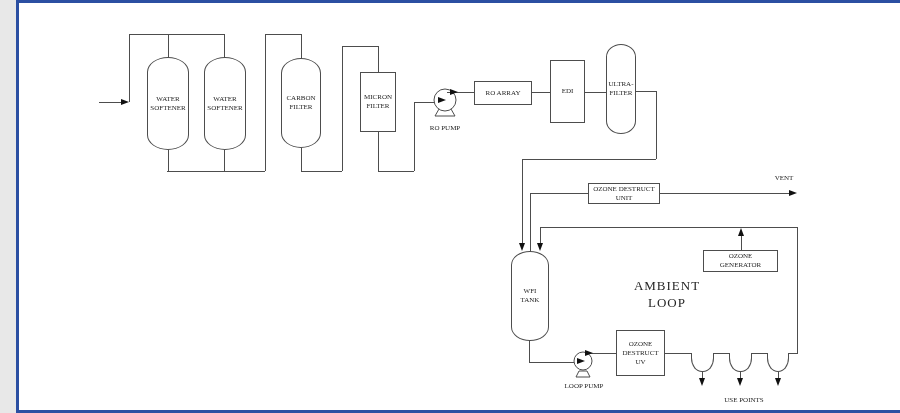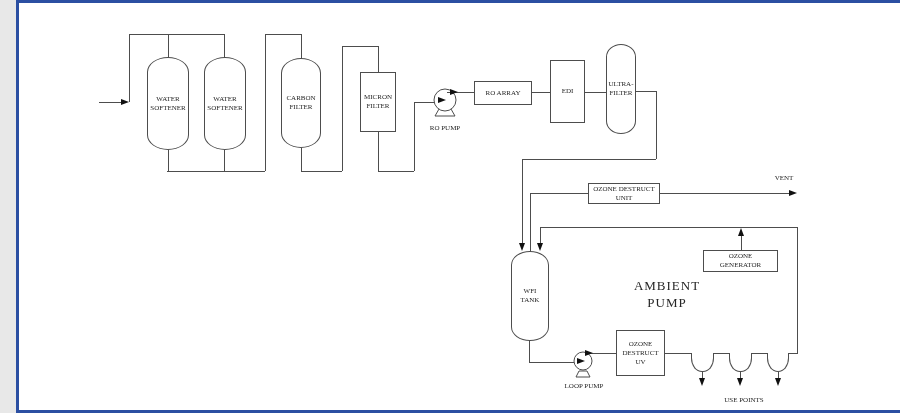--- a/index.html
+++ b/index.html
@@ -109,21 +109,21 @@
   <div class="v" style="left:521px;top:224px;height:16px;"></div>
   <div class="ar d" style="left:517.5px;top:240px;"></div>
   <div class="v" style="left:778px;top:224px;height:126px;"></div>
   <div class="v" style="left:722px;top:232px;height:15px;"></div>
   <div class="ar u" style="left:718.5px;top:225px;"></div>
   <div class="box" style="left:684px;top:247px;width:75px;height:22px;">
     <span class="lbl">OZONE</span>
     <span class="lbl">GENERATOR</span>
   </div>
   <div class="big" style="left:611px;top:276px;width:74px;">AMBIENT</div>
-  <div class="big" style="left:611px;top:293px;width:74px;">PUMP</div>
+  <div class="big" style="left:611px;top:293px;width:74px;">LOOP</div>
 
   <div class="vessel" style="left:492px;top:248px;width:38px;height:90px;border-radius:19px/14px;">
     <span class="lbl">WFI</span>
     <span class="lbl">TANK</span>
   </div>
   <div class="v" style="left:510px;top:338px;height:21px;"></div>
   <div class="h" style="left:510px;top:359px;width:45px;"></div>
 
   <svg style="left:553px;top:348px;" width="26" height="28" viewBox="0 0 26 28">
     <path d="M4 26 L7 20 L15 20 L18 26 Z" fill="#ffffff" stroke="#4d4d4d" stroke-width="1"></path>

